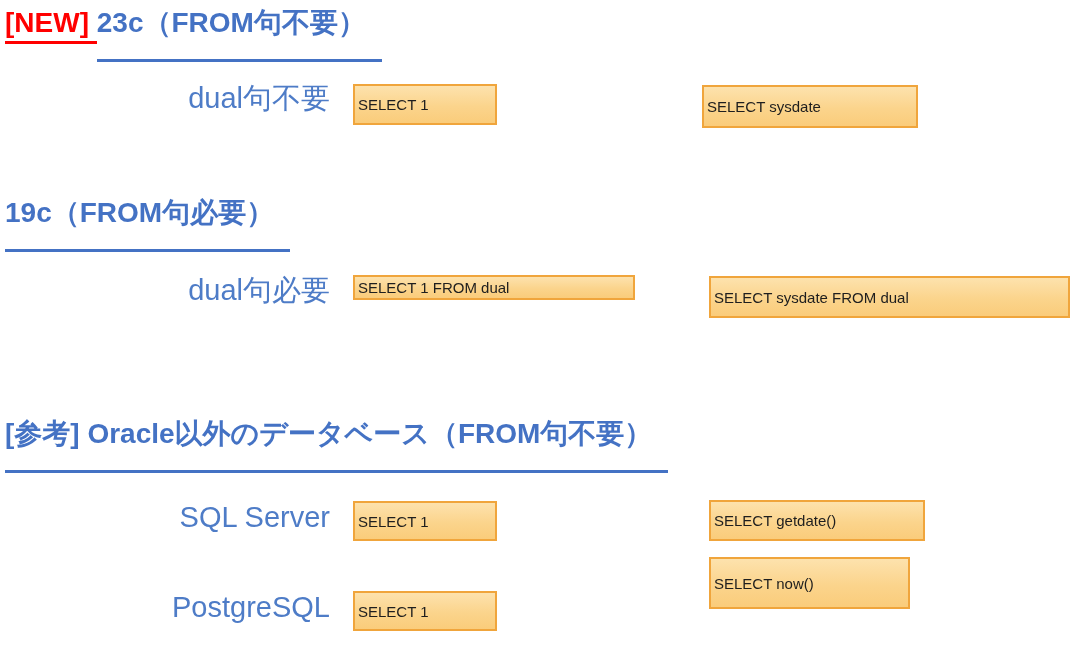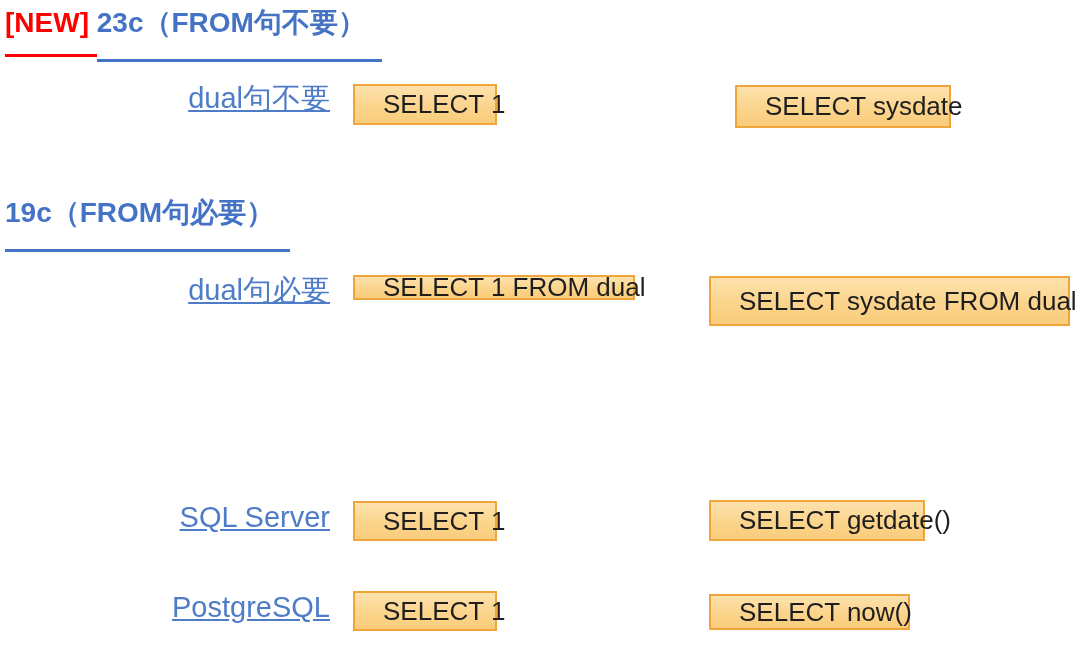--- a/index.html
+++ b/index.html
@@ -15,97 +15,99 @@
     position: absolute;
     left: 5px;
     font-size: 28px;
     font-weight: bold;
     white-space: nowrap;
     line-height: 34px;
   }
   .h-red {
     color: var(--new-red, #ff0000);
     border-bottom: 3px solid var(--new-red, #ff0000);
-    padding-bottom: 16px;
+    padding-bottom: 3px;
     white-space: pre;
   }
   .h-red:empty { display: none; }
   .h-blue {
     color: var(--heading-blue, #4472c4);
     border-bottom: 3px solid var(--heading-blue, #4472c4);
     padding-bottom: 21px;
     padding-right: 16px;
     white-space: pre;
   }
   .row-label {
     position: absolute;
     left: 0;
     width: 330px;
     text-align: right;
     font-size: 29px;
     line-height: 36px;
     color: var(--label-blue, #4e7cc7);
     white-space: nowrap;
-    text-decoration: underline;
   }
   .sqlbox {
     position: absolute;
     box-sizing: border-box;
     display: flex;
     align-items: center;
-    padding-left: 28px;
+    padding-left: 3px;
     border: 2px solid var(--box-border, #f0a53c);
     background: linear-gradient(180deg,
       var(--box-fill-top, #fde2ad) 0%,
       #fbd48c 55%,
       var(--box-fill-bottom, #facc7b) 100%);
     color: var(--box-text, #1e1e1e);
-    font-size: 26px;
+    font-size: 15px;
     white-space: nowrap;
   }
 </style>
 </head>
 <body>
 
 <div class="canvas">
 
   <div class="heading" style="top:6px">
     <span class="h-red">[NEW] </span><span class="h-blue">23c（FROM句不要）</span>
   </div>
 
   <div class="row-label" style="top:80px">dual句不要</div>
   <div class="sqlbox" style="left:353px; top:84px; width:144px; height:41px">
     <span>SELECT 1</span>
   </div>
-  <div class="sqlbox" style="left:735px; top:85px; width:216px; height:43px">
+  <div class="sqlbox" style="left:702px; top:85px; width:216px; height:43px">
     <span>SELECT sysdate</span>
   </div>
 
   <div class="heading" style="top:196px">
     <span class="h-blue">19c（FROM句必要）</span>
   </div>
 
   <div class="row-label" style="top:272px">dual句必要</div>
   <div class="sqlbox" style="left:353px; top:275px; width:282px; height:25px">
     <span>SELECT 1 FROM dual</span>
   </div>
-  <div class="sqlbox" style="left:709px; top:276px; width:361px; height:50px">
+  <div class="sqlbox" style="left:709px; top:276px; width:361px; height:42px">
     <span>SELECT sysdate FROM dual</span>
   </div>
 
+  <div class="heading" style="top:417px">
+    <span class="h-blue">[参考] Oracle以外のデータベース（FROM句不要）</span>
+  </div>
 
   <div class="row-label" style="top:499px">SQL Server</div>
   <div class="sqlbox" style="left:353px; top:501px; width:144px; height:40px">
     <span>SELECT 1</span>
   </div>
   <div class="sqlbox" style="left:709px; top:500px; width:216px; height:41px">
     <span>SELECT getdate()</span>
   </div>
 
   <div class="row-label" style="top:589px">PostgreSQL</div>
   <div class="sqlbox" style="left:353px; top:591px; width:144px; height:40px">
     <span>SELECT 1</span>
   </div>
-  <div class="sqlbox" style="left:709px; top:594px; width:201px; height:36px">
+  <div class="sqlbox" style="left:709px; top:557px; width:201px; height:52px">
     <span>SELECT now()</span>
   </div>
 
 </div>
 
 </body></html>

